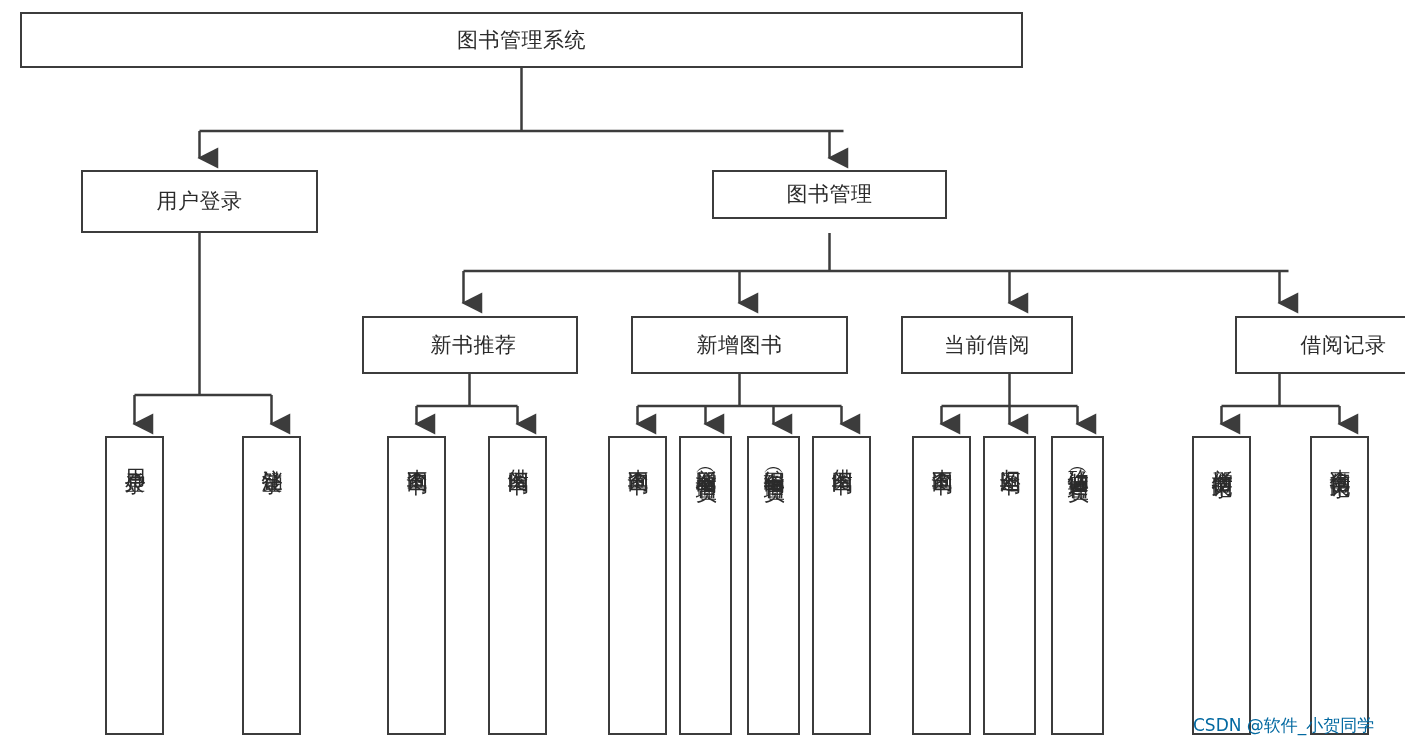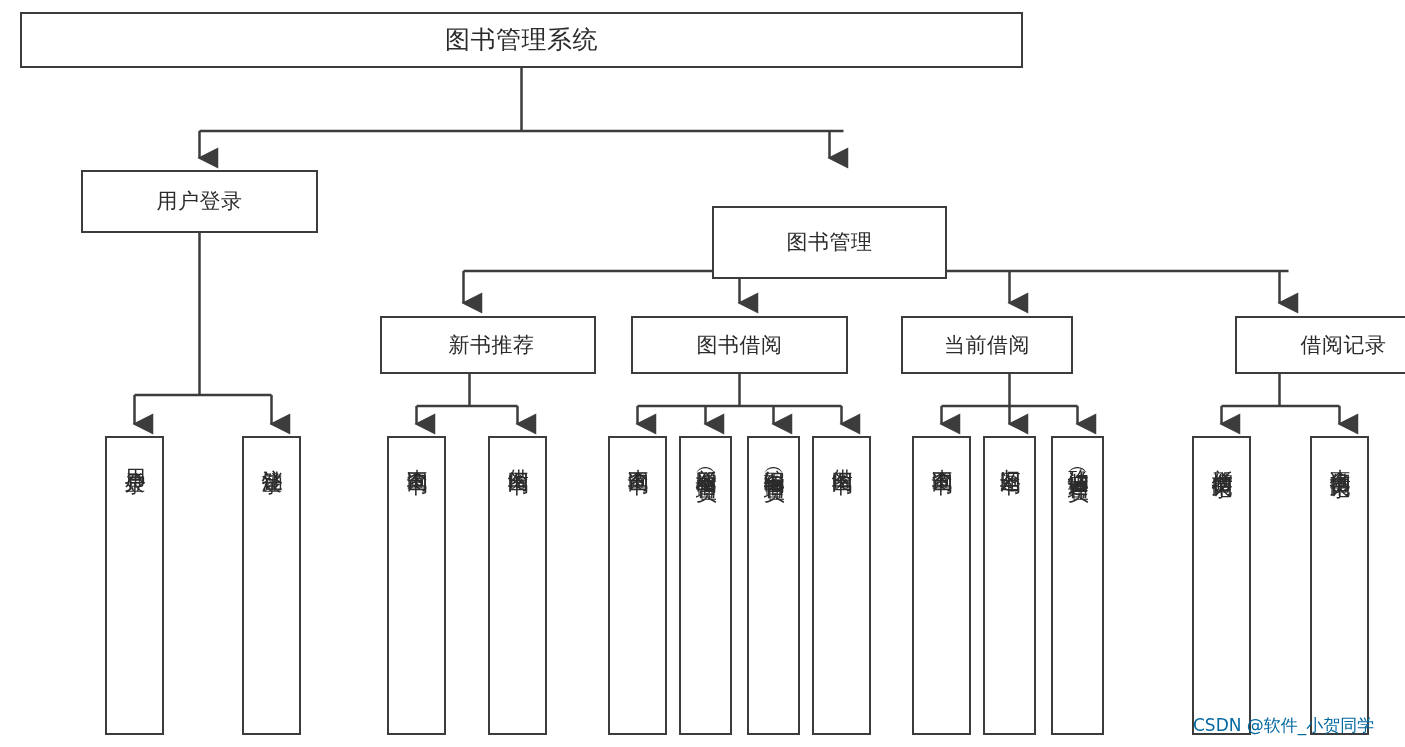--- a/index.html
+++ b/index.html
@@ -31,21 +31,21 @@
     display: block;
     text-align: center;
     line-height: 1.28;
     letter-spacing: 0.5px;
   }
   
   .node.h .label {
     font-size: 21px;
   }
   .node.root .label {
-    font-size: 25px;
+    font-size: 21px;
     font-family: Liberation Serif, serif;
   }
   
   .node.v {
     align-items: flex-start;
     padding-top: 14px;
   }
   .node.v .label {
     writing-mode: vertical-rl;
     text-orientation: upright;
@@ -127,29 +127,29 @@
     </g>
   </svg>
 
   <div class="node h root" style="left:20px; top:12px; width:1003px; height:56px;">
     <span class="label">图书管理系统</span>
   </div>
 
   <div class="node h" style="left:81px; top:170px; width:237px; height:63px;">
     <span class="label">用户登录</span>
   </div>
-  <div class="node h" style="left:712px; top:170px; width:235px; height:73px;margin-top:36px;">
+  <div class="node h" style="left:712px; top:170px; width:235px; height:49px;">
     <span class="label">图书管理</span>
   </div>
 
-  <div class="node h" style="left:380px; top:316px; width:216px; height:58px;padding-left:7px;">
+  <div class="node h" style="left:362px; top:316px; width:216px; height:58px;padding-left:7px;">
     <span class="label">新书推荐</span>
   </div>
   <div class="node h" style="left:631px; top:316px; width:217px; height:58px;">
-    <span class="label">图书借阅</span>
+    <span class="label">新增图书</span>
   </div>
   <div class="node h" style="left:901px; top:316px; width:172px; height:58px;">
     <span class="label">当前借阅</span>
   </div>
   <div class="node h" style="left:1235px; top:316px; width:217px; height:58px;">
     <span class="label">借阅记录</span>
   </div>
 
   <div class="node v" style="left:105px; top:436px; width:59px; height:299px;">
     <span class="label">用户登录</span>

